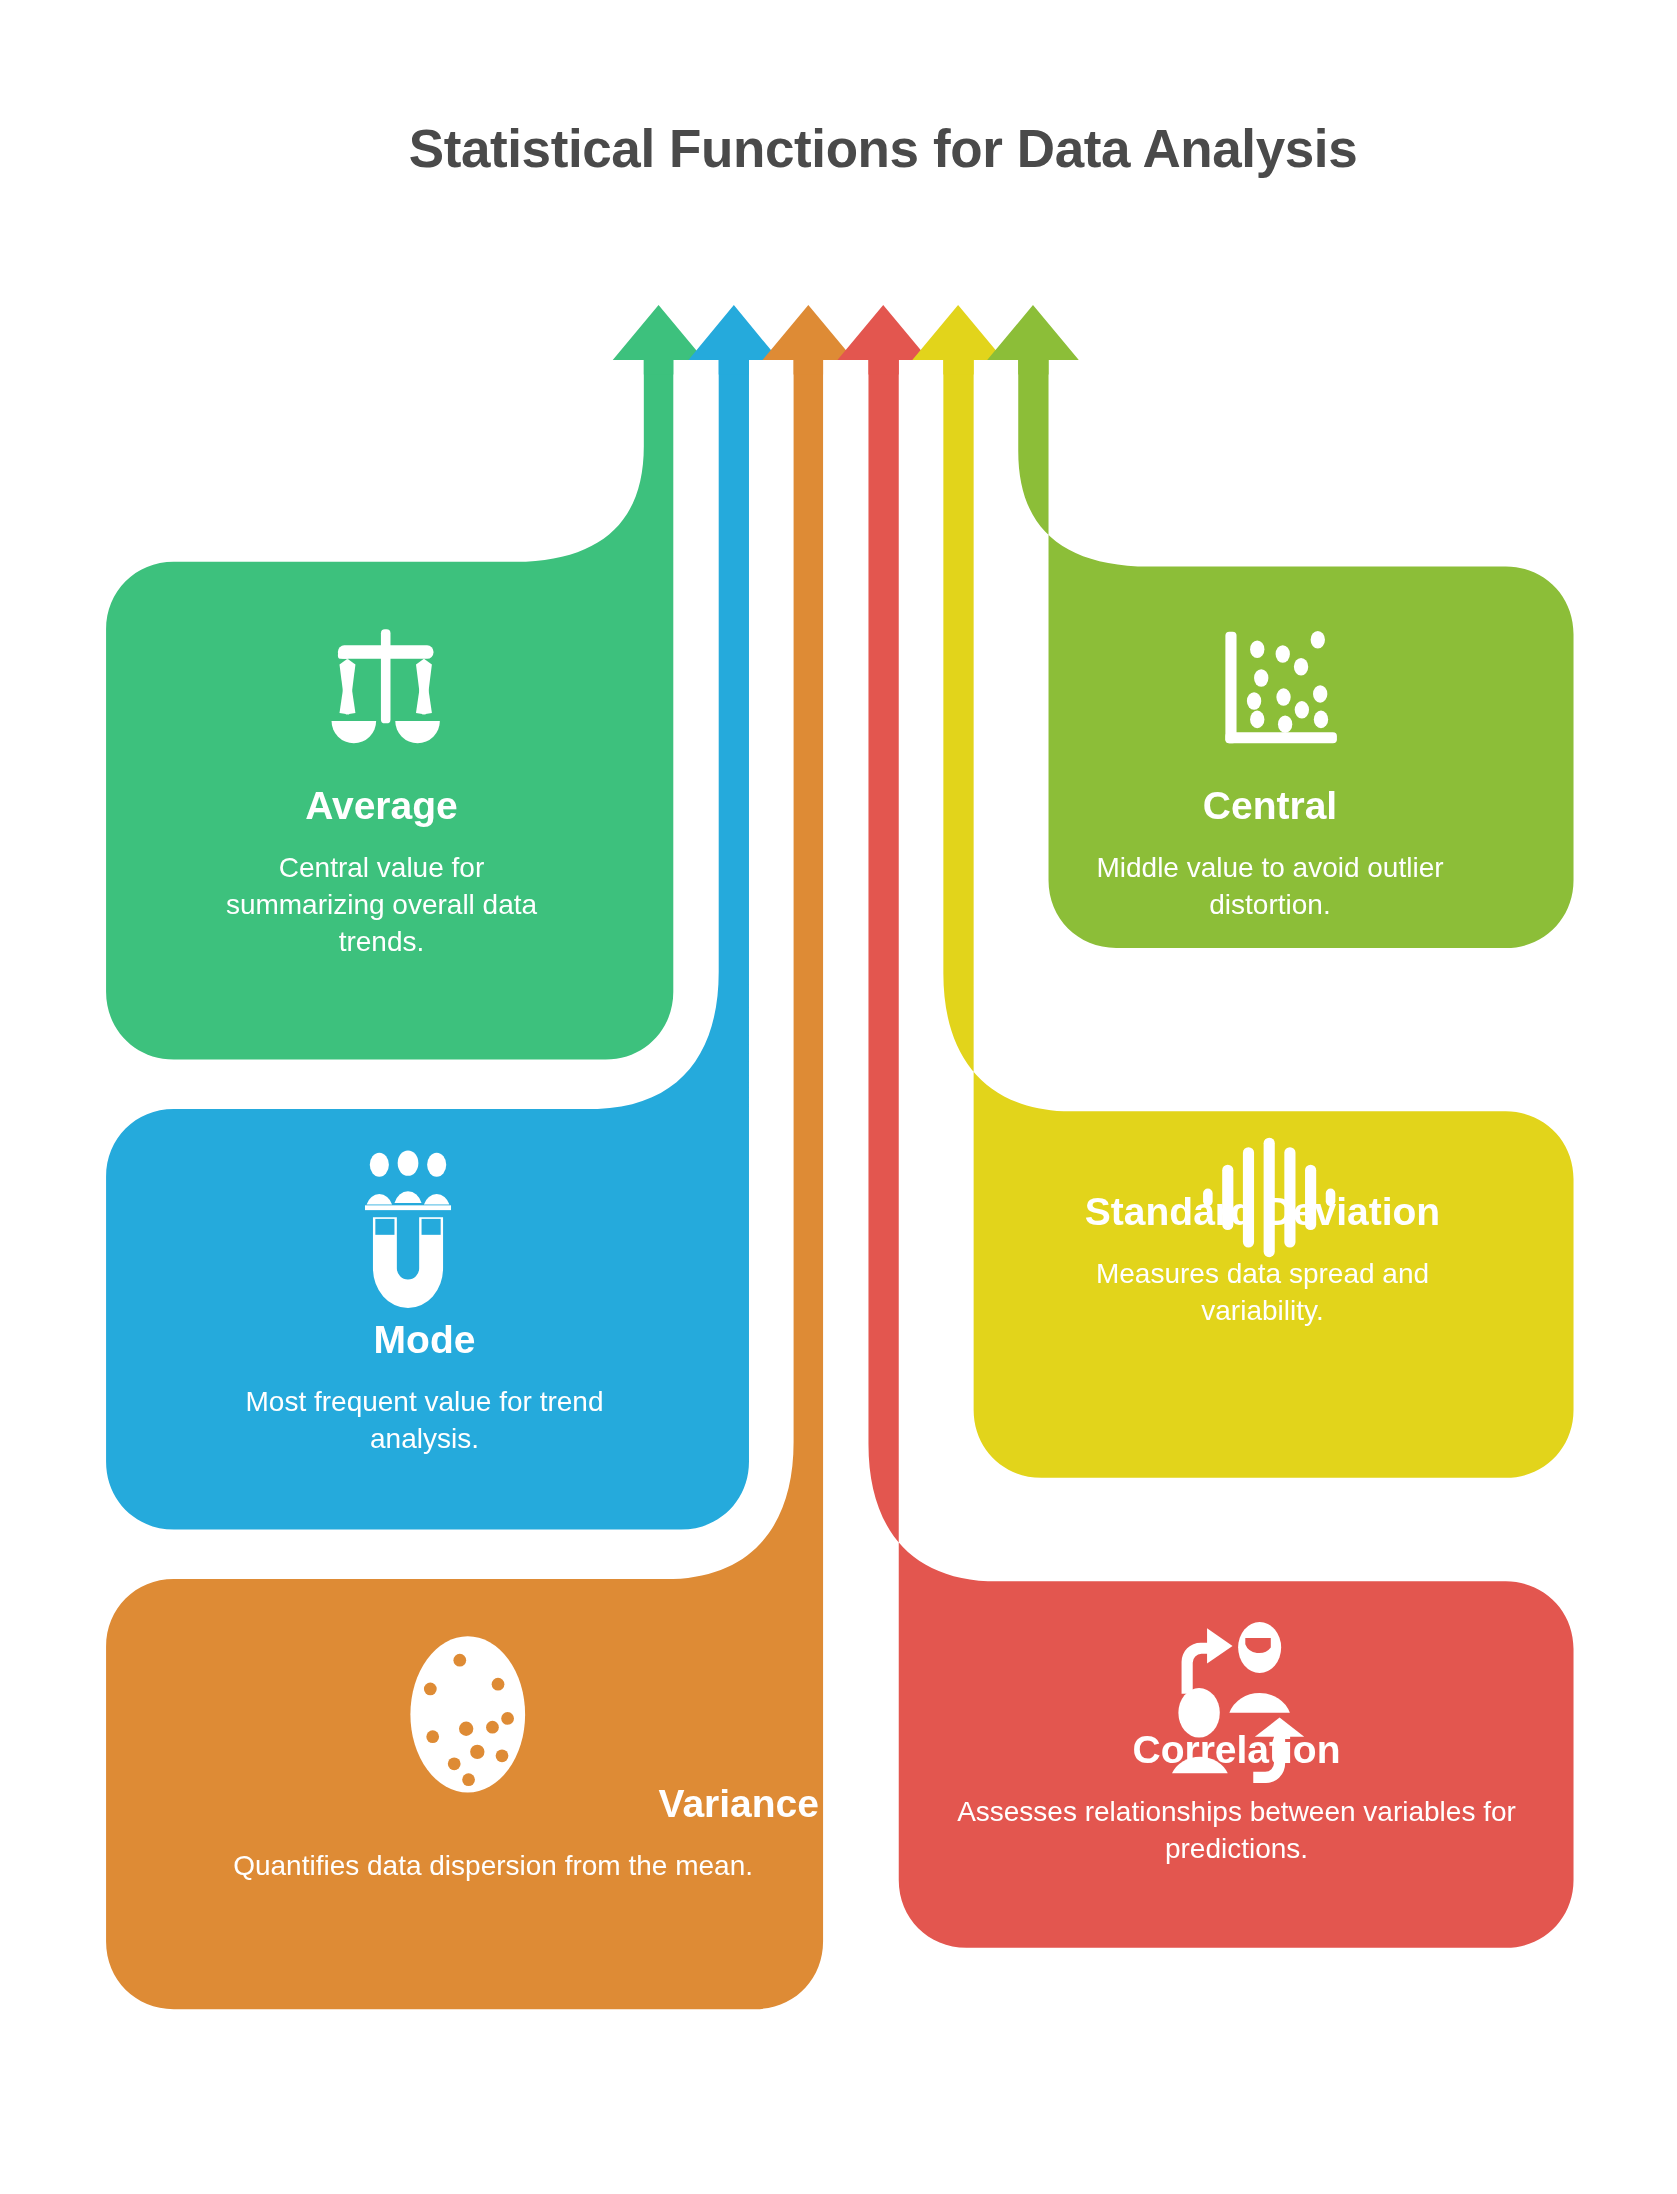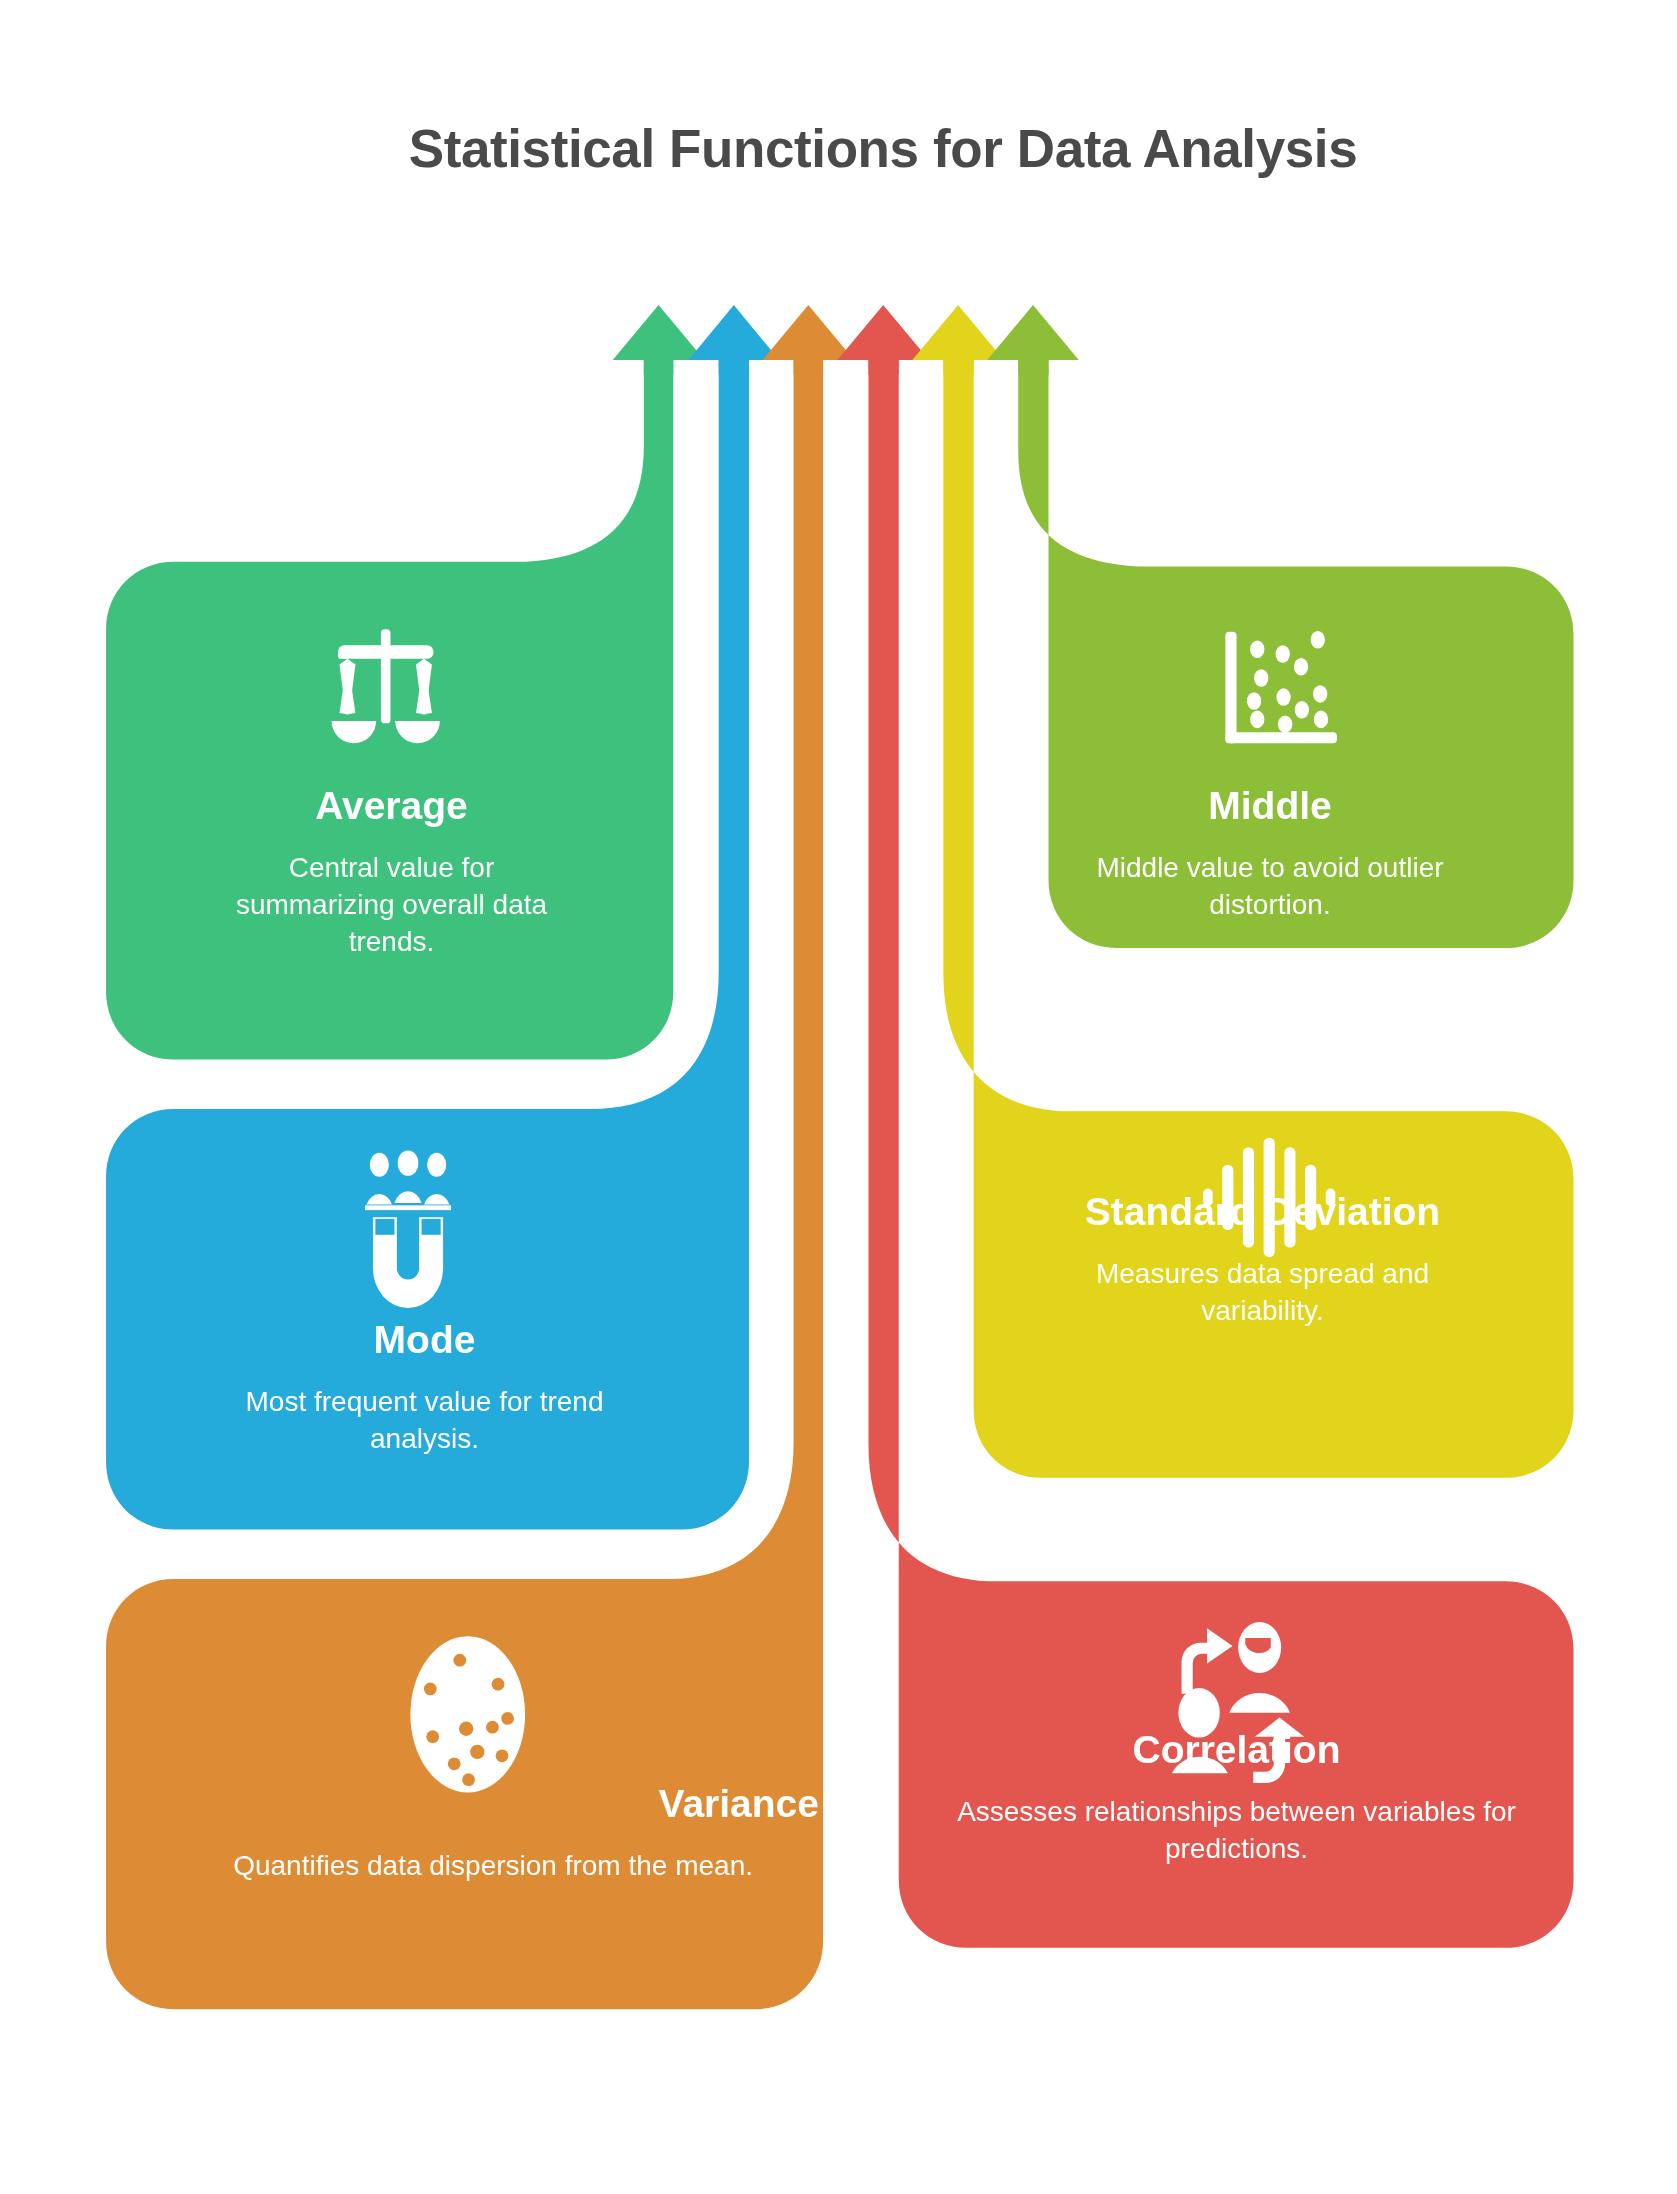--- a/index.html
+++ b/index.html
@@ -205,37 +205,37 @@
                A 11 11 0 0 0 20 49 L 20 88 Z"></path>
       <path d="M 38 6 L 70 28 L 38 50 Z"></path>
 
       <path d="M 136 140 L 136 176 A 24 24 0 0 1 112 200 L 96 200 L 96 186 L 111 186
                A 11 11 0 0 0 122 175 L 122 140 Z"></path>
       <path d="M 129 118 L 160 142 L 98 142 Z"></path>
     </g>
 
   </svg>
 
-  <div class="card-txt" style="left:108px;top:785px;width:567px;">
+  <div class="card-txt" style="left:98px;top:785px;width:567px;">
     <div class="card-title">Average</div>
     <div class="card-desc" style="padding:0 112px;">Central value for summarizing overall data trends.</div>
   </div>
 
   <div class="card-txt" style="left:106px;top:1319px;width:637px;">
     <div class="card-title">Mode</div>
     <div class="card-desc" style="padding:0 80px;">Most frequent value for trend analysis.</div>
   </div>
 
   <div class="card-txt" style="left:106px;top:1783px;width:713px;text-align:right;">
     <div class="card-title">Variance</div>
     <div class="card-desc" style="padding:0 62px;">Quantifies data dispersion from the mean.</div>
   </div>
 
   <div class="card-txt" style="left:966px;top:785px;width:608px;">
-    <div class="card-title">Middle</div>
+    <div class="card-title">Central</div>
     <div class="card-desc" style="padding:0 116px;">Middle value to avoid outlier distortion.</div>
   </div>
 
   <div class="card-txt" style="left:952px;top:1191px;width:621px;">
     <div class="card-title">Standard Deviation</div>
     <div class="card-desc" style="padding:0 88px;">Measures data spread and variability.</div>
   </div>
 
   <div class="card-txt" style="left:899px;top:1729px;width:675px;">
     <div class="card-title">Correlation</div>

